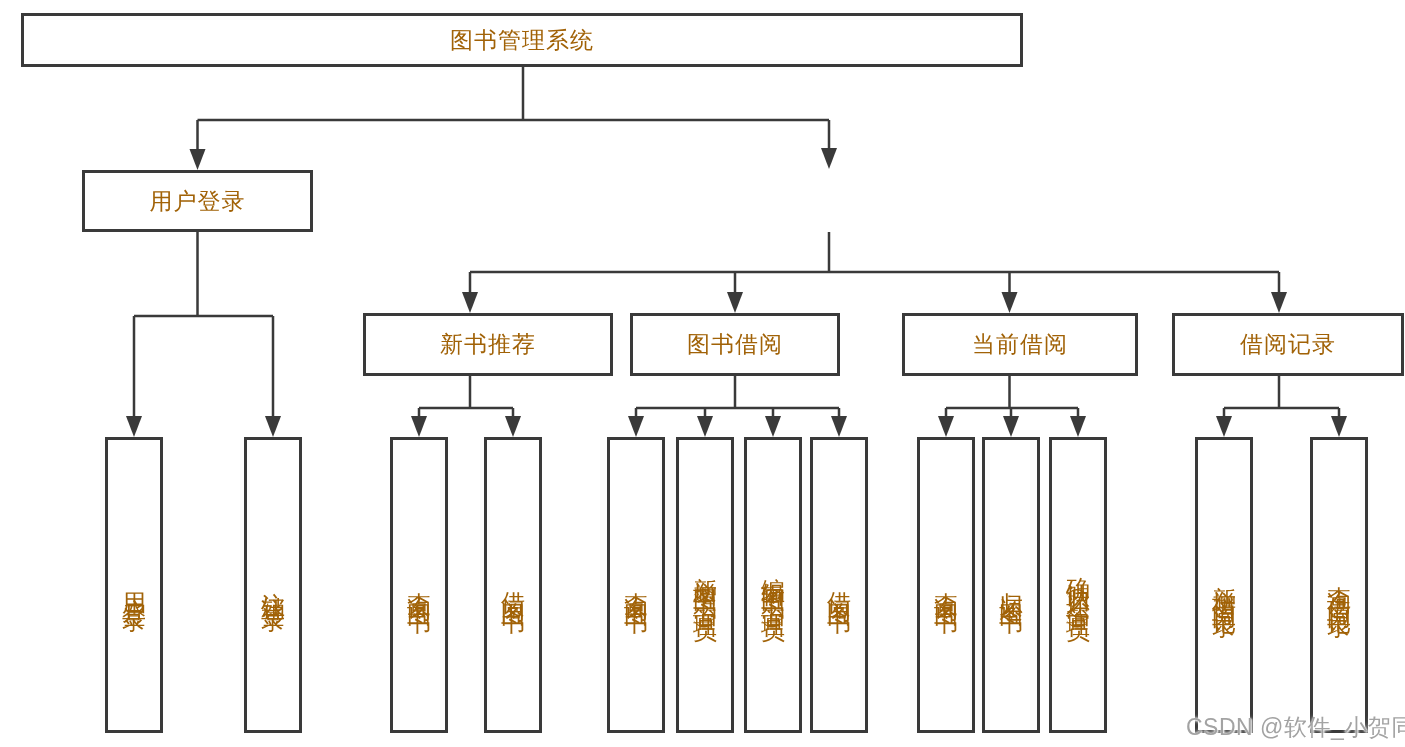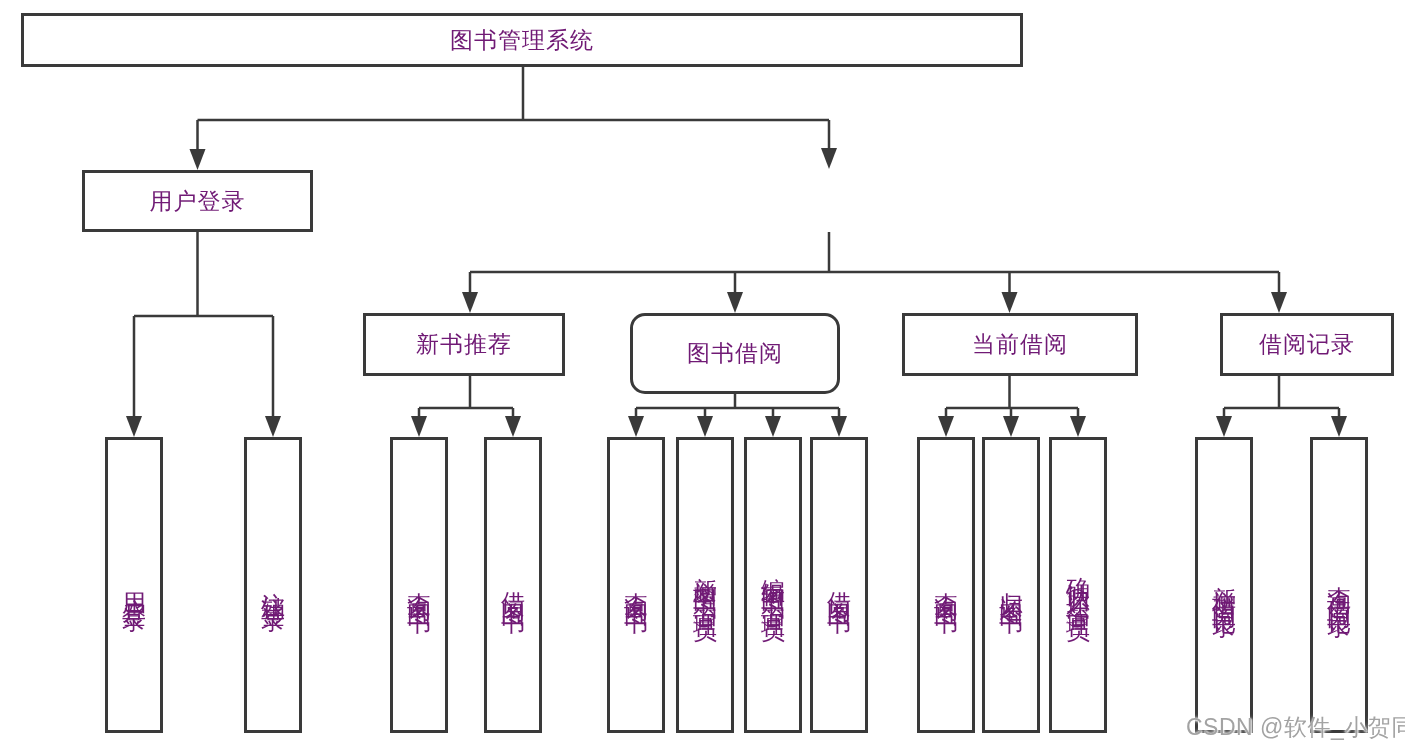--- a/index.html
+++ b/index.html
@@ -3,21 +3,21 @@
 <meta charset="utf-8">
 <style>
   html, body { margin:0; padding:0; background:#ffffff; }
   .canvas {
     position:relative; width:1405px; height:747px; background:#ffffff;
     font-family:"Liberation Sans", sans-serif; overflow:hidden;
   }
   .connectors { position:absolute; left:0; top:0; z-index:1; }
   .node {
     position:absolute; box-sizing:border-box; background:#ffffff;
-    border:3px solid #3a3a3a; color:#701a75; z-index:2;
+    border:3px solid #3a3a3a; color:#a16207; z-index:2;
     display:flex; align-items:center; justify-content:center;
     text-align:right;
   }
   .hlabel { font-size:23px; letter-spacing:1px; white-space:nowrap; }
   .vbox .vlabel {
     writing-mode:vertical-rl; text-orientation:mixed;
     font-size:24px; letter-spacing:6px; line-height:1;
   }
   .watermark {
     position:absolute; left:1186px; top:712px; z-index:3;
@@ -71,30 +71,30 @@
   </svg>
 
   <div class="node" style="left:21px; top:13px; width:1002px; height:54px;">
     <span class="hlabel">图书管理系统</span>
   </div>
 
   <div class="node" style="left:82px; top:170px; width:231px; height:62px;">
     <span class="hlabel">用户登录</span>
   </div>
 
-  <div class="node" style="left:363px; top:313px; width:202px; height:63px;">
+  <div class="node" style="left:363px; top:313px; width:250px; height:63px;">
     <span class="hlabel">新书推荐</span>
   </div>
-  <div class="node" style="left:630px; top:313px; width:210px; height:81px;border-radius:15px;">
+  <div class="node" style="left:630px; top:313px; width:210px; height:63px;">
     <span class="hlabel">图书借阅</span>
   </div>
   <div class="node" style="left:902px; top:313px; width:236px; height:63px;">
     <span class="hlabel">当前借阅</span>
   </div>
-  <div class="node" style="left:1172px; top:313px; width:174px; height:63px;margin-left:48px;">
+  <div class="node" style="left:1172px; top:313px; width:232px; height:63px;">
     <span class="hlabel">借阅记录</span>
   </div>
 
   <div class="node vbox" style="left:105px; top:437px; width:58px; height:296px;">
     <span class="vlabel">用户登录</span>
   </div>
   <div class="node vbox" style="left:244px; top:437px; width:58px; height:296px;">
     <span class="vlabel">注销登录</span>
   </div>
 

